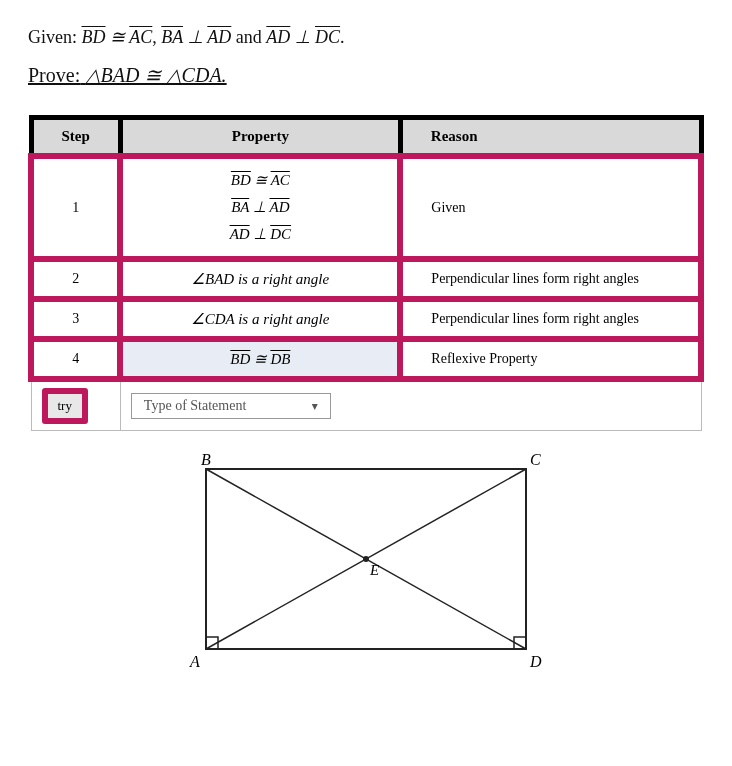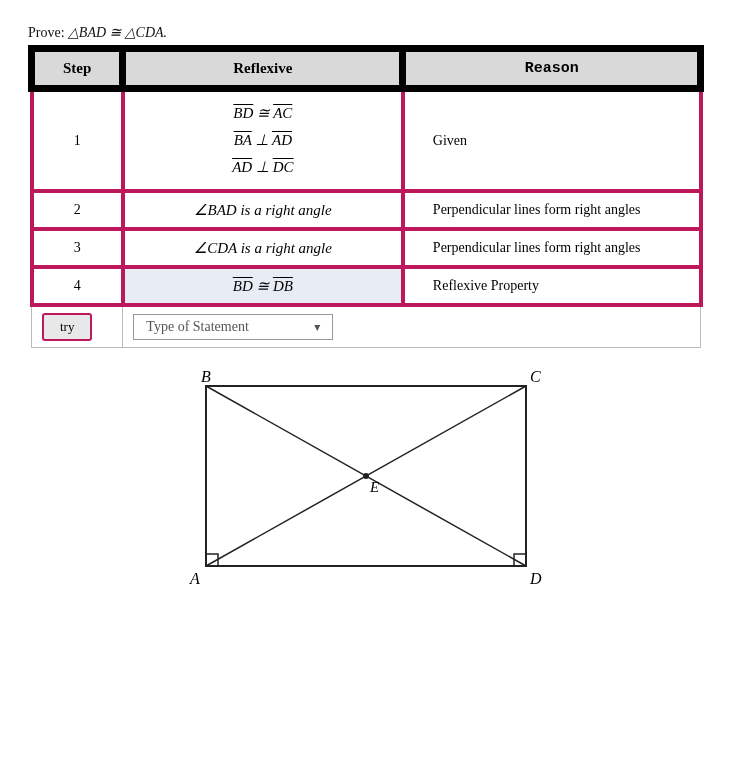--- a/index.html
+++ b/index.html
@@ -17,45 +17,46 @@
       padding: 24px 28px 20px 28px;
       position: relative;
     }
     .given-text {
       font-size: 18px;
       margin-bottom: 12px;
       color: #111;
       line-height: 1.5;
     }
     .prove-text {
-      font-size: 14px;
-      margin-bottom: 4px;
+      font-size: 20px;
+      margin-bottom: 28px;
       color: #111;
+      text-decoration: underline;
     }
     .overline { text-decoration: overline; }
     .proof-table {
       width: 100%;
       border-collapse: collapse;
       font-size: 15px;
       margin-bottom: 0;
     }
     .proof-table th {
       background: #d9d9d9;
-      border: 7px solid #000000;
+      border: 5px solid #000000;
       padding: 8px 28px;
       text-align: left;
       font-weight: bold;
       font-style: normal;
       margin-left: 7px;
     }
     .proof-table th.step-col { text-align: center; width: 60px; }
     .proof-table th.stmt-col { text-align: center; width: 280px; }
-    .proof-table th.rsn-col { text-align: center; font-family: Liberation Mono, monospace; }
+    .proof-table th.rsn-col { text-align: left; }
     .proof-table td {
-      border: 4px solid #be185d;
+      border: 6px solid #be185d;
       padding: 8px 28px;
       vertical-align: middle;
       background: #fff;
     }
     .proof-table td.step-num {
       text-align: center;
       font-size: 14px;
     }
     .proof-table td.stmt-cell {
       text-align: center;
@@ -66,23 +67,23 @@
       margin-top: 32px;
     }
     .stmt-multiline { line-height: 1.8; font-style: italic; }
     .try-row td {
       border: 1px solid #bbb;
       padding: 6px 10px;
       background: #fff;
     }
     .try-btn {
       display: inline-block;
-      border: 2px solid #be185d;
+      border: 6px solid #be185d;
       background: #e8e8e8;
-      padding: 4px 16px;
+      padding: 4px 10px;
       font-size: 13px;
       border-radius: 3px;
       cursor: pointer;
       font-family: Georgia, serif;
     }
     .type-dropdown {
       display: inline-flex;
       align-items: center;
       border: 1px solid #999;
       background: #fff;
@@ -120,33 +121,42 @@
     
     .highlight-col {
       background: #e8ecf4 !important;
     }
   </style>
 </head>
 <body>
 
 <div class="page">
 
+  <div class="given-text">
+    <span>Given:</span>
+    <span>
+      <span class="math"><span class="overline">BD</span> ≅ <span class="overline">AC</span></span>,
+      <span class="math"><span class="overline">BA</span> ⊥ <span class="overline">AD</span></span>
+      and
+      <span class="math"><span class="overline">AD</span> ⊥ <span class="overline">DC</span></span>.
+    </span>
+  </div>
 
   <div class="prove-text">
     <span>Prove:</span>
     <span>
       <span class="math">△BAD ≅ △CDA.</span>
     </span>
   </div>
 
   <table class="proof-table">
     <thead>
       <tr>
         <th class="step-col">Step</th>
-        <th class="stmt-col">Reflexive</th>
+        <th class="stmt-col">Property</th>
         <th class="rsn-col">Reason</th>
       </tr>
     </thead>
     <tbody>
 
       <tr>
         <td class="step-num">1</td>
         <td class="stmt-cell">
           <div class="stmt-multiline math">
             <span class="overline">BD</span> ≅ <span class="overline">AC</span><br>

